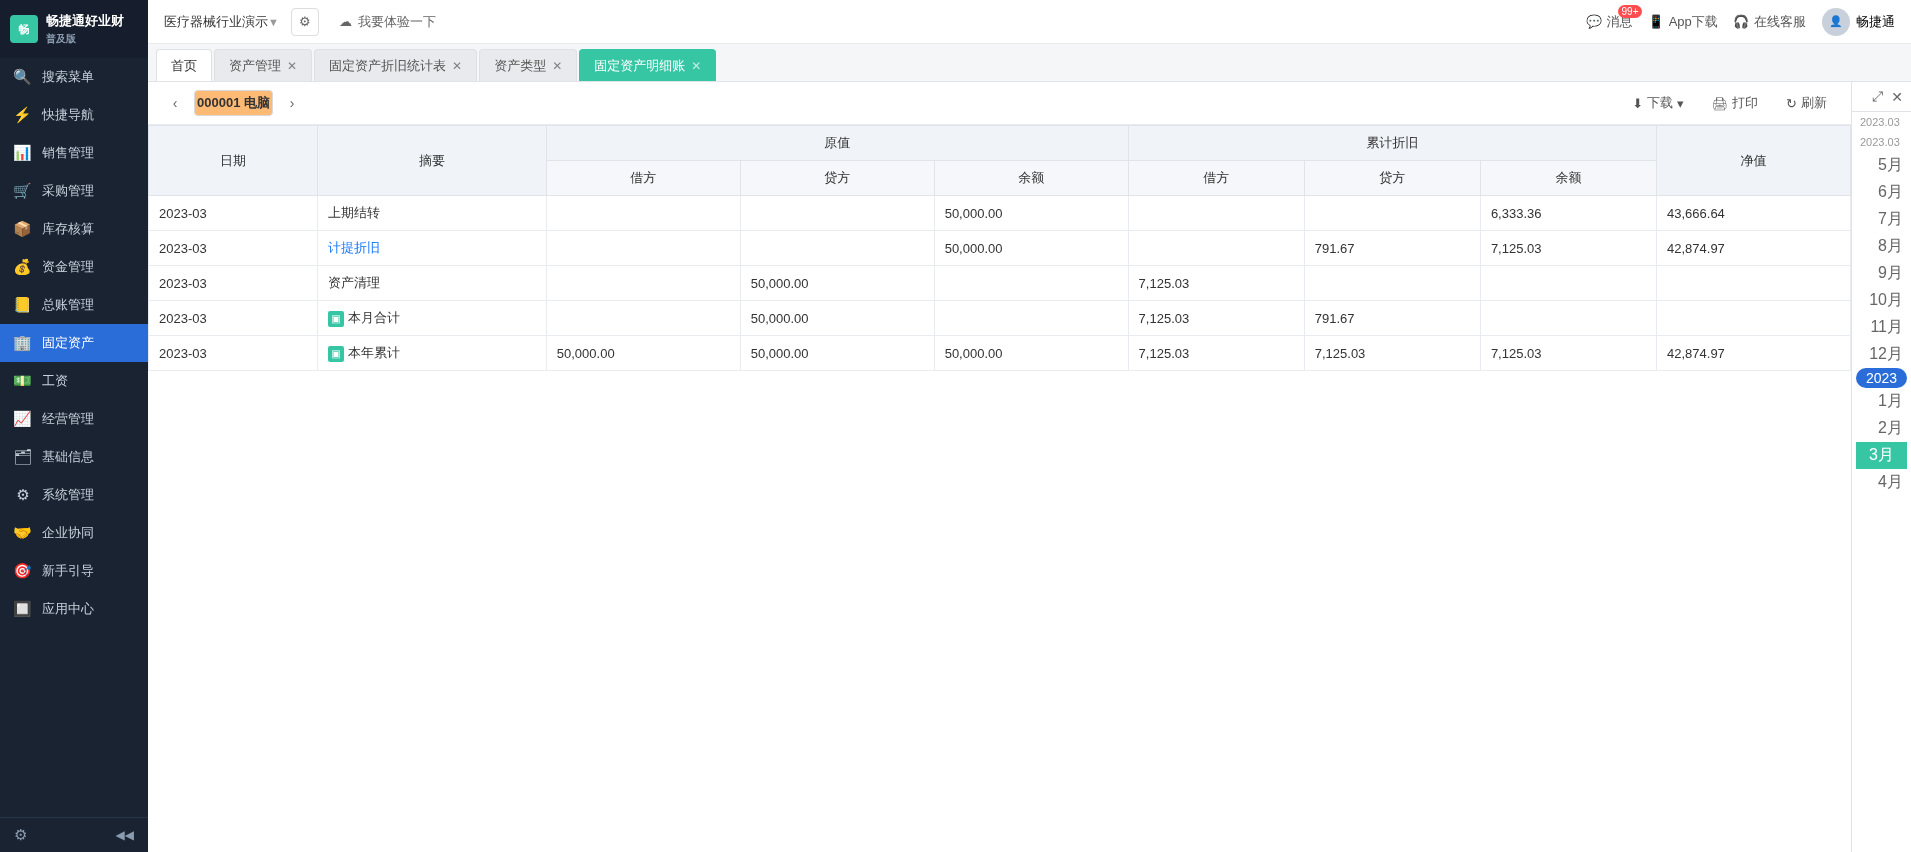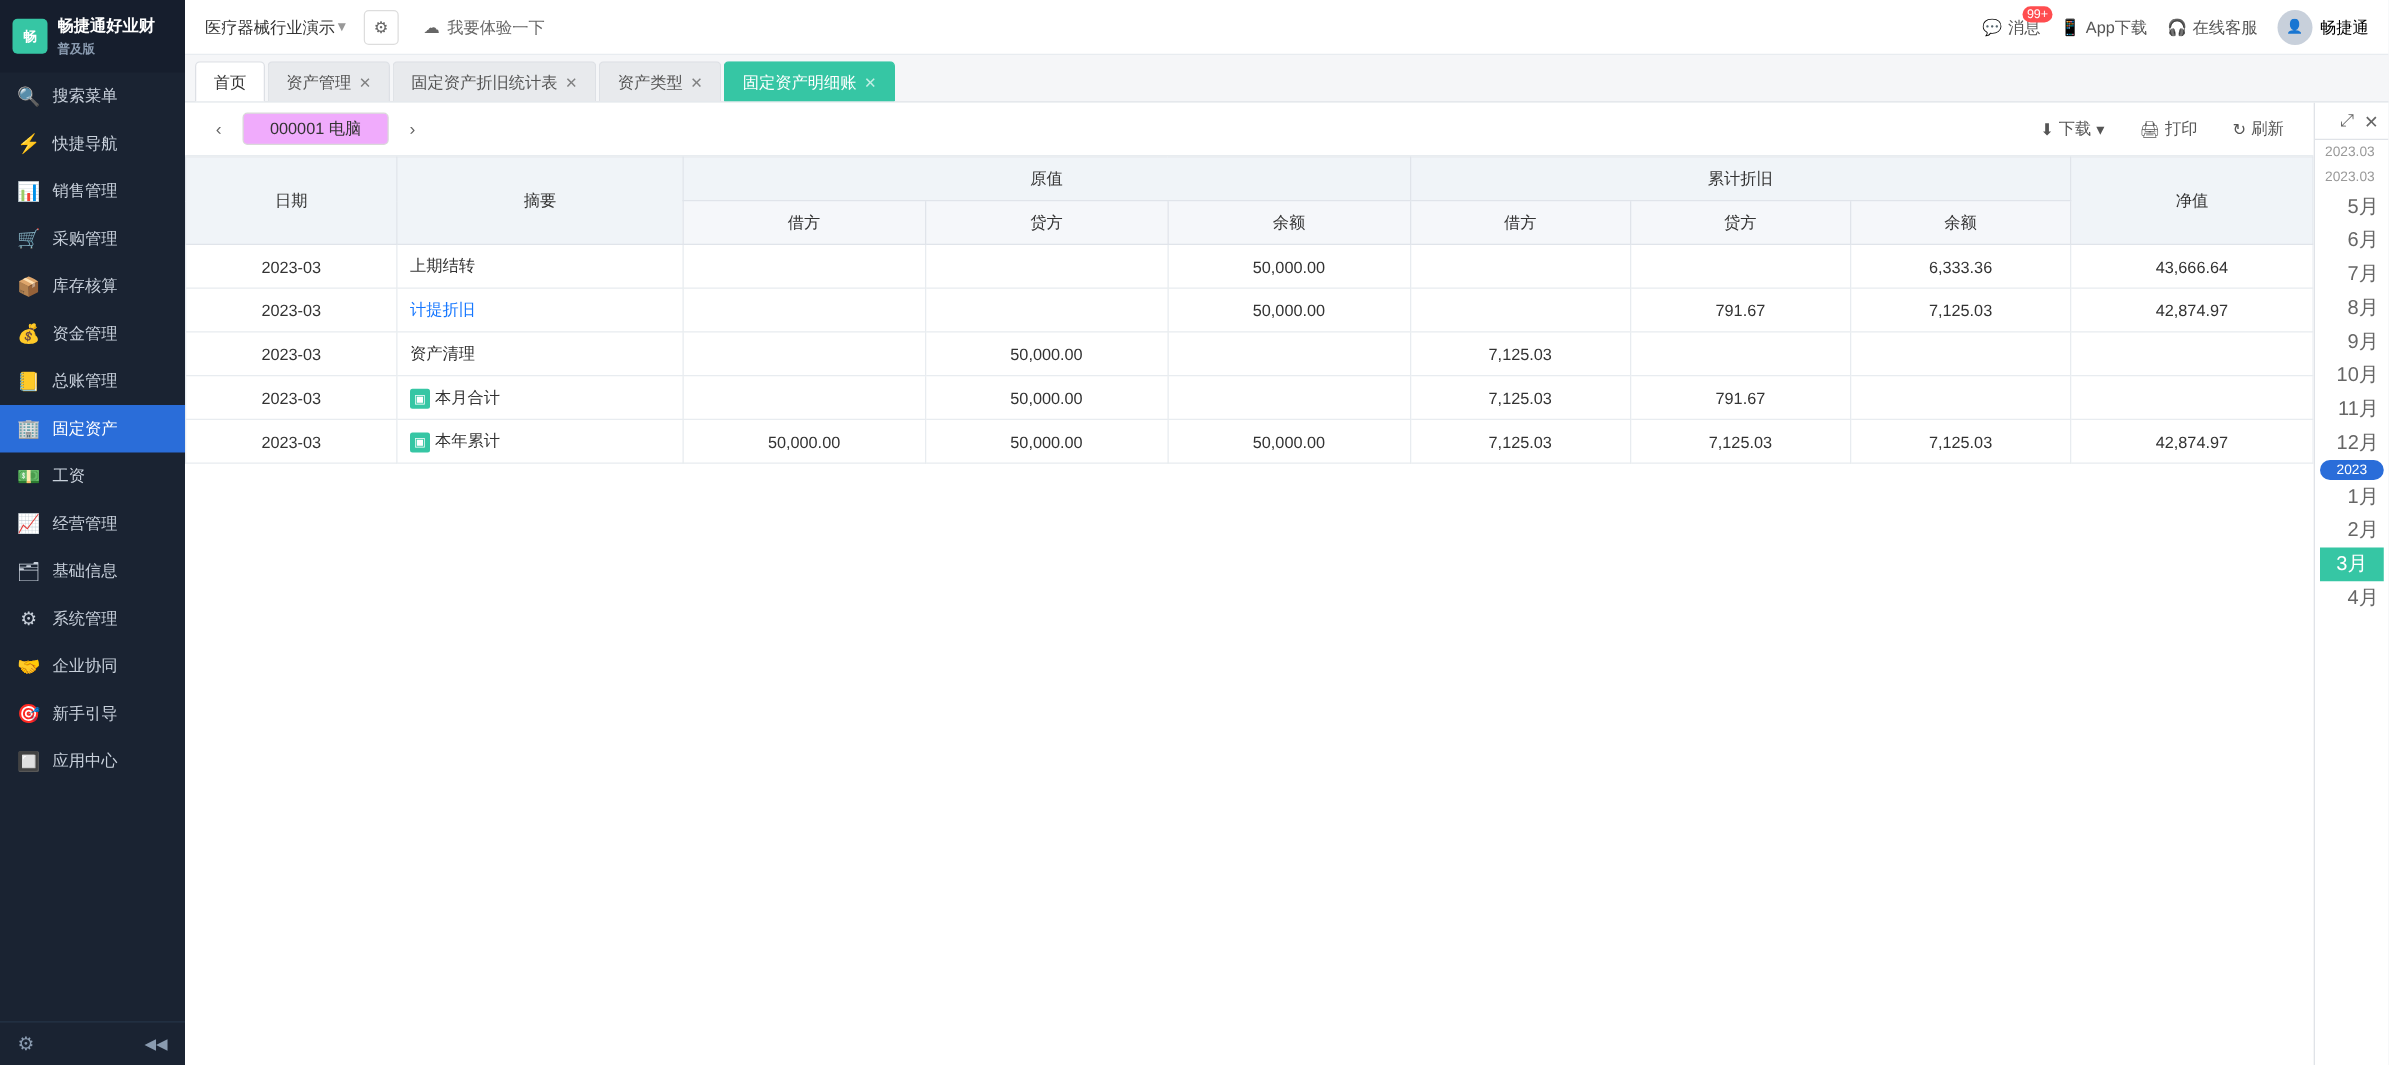--- a/index.html
+++ b/index.html
@@ -249,24 +249,25 @@
       display: flex;
       align-items: center;
       justify-content: center;
       cursor: pointer;
       color: #666;
       font-size: 14px;
     }
     .asset-id-box {
       border: 1px solid #d9d9d9;
       border-radius: 4px;
-      padding: 3px 21px;
+      padding: 3px 2px;
       font-size: 13px;
       color: #333;
-      background: #f0abfc;
+      background: #fdba74;
+      font-weight: bold;
     }
     .toolbar-spacer { flex: 1; }
     .toolbar-actions {
       display: flex;
       align-items: center;
       gap: 12px;
     }
     .toolbar-btn {
       display: flex;
       align-items: center;
@@ -295,21 +296,21 @@
       font-weight: 500;
       color: #333;
       border: 1px solid #e0e4ea;
       white-space: nowrap;
     }
     thead tr.sub-header th {
       background: #f5f7fa;
     }
     tbody tr td {
       padding: 8px 10px;
-      text-align: center;
+      text-align: left;
       border: 1px solid #e8ecf0;
       color: #333;
     }
     .td-left { text-align: left; }
     .tag-icon {
       display: inline-flex;
       align-items: center;
       justify-content: center;
       width: 16px;
       height: 16px;
@@ -371,21 +372,21 @@
       padding: 3px 4px;
       text-align: center;
     }
     .timeline-month.current-year-label {
       background: #2a6dd9;
       color: #fff;
       border-radius: 10px;
       margin: 0 4px;
       padding: 2px 4px;
       text-align: center;
-      font-size: 11px;
+      font-size: 14px;
     }
   </style>
 </head>
 <body>
 
 <nav class="sidebar">
   <div class="sidebar-logo">
     <div class="logo-icon">畅</div>
     <div>
       <div>畅捷通好业财</div>

